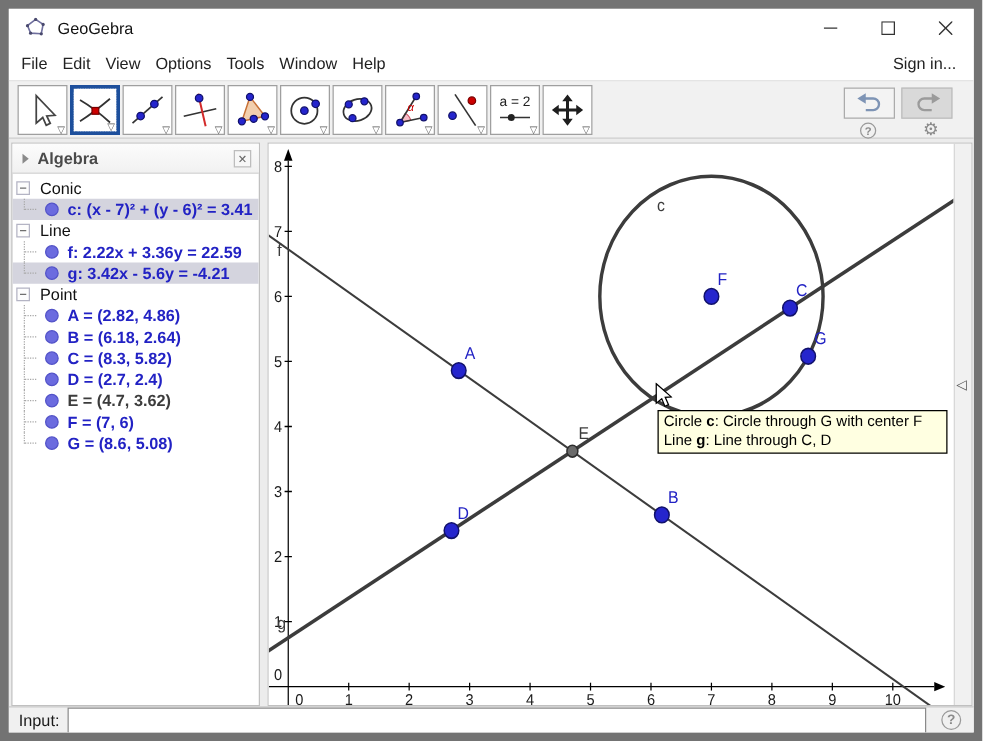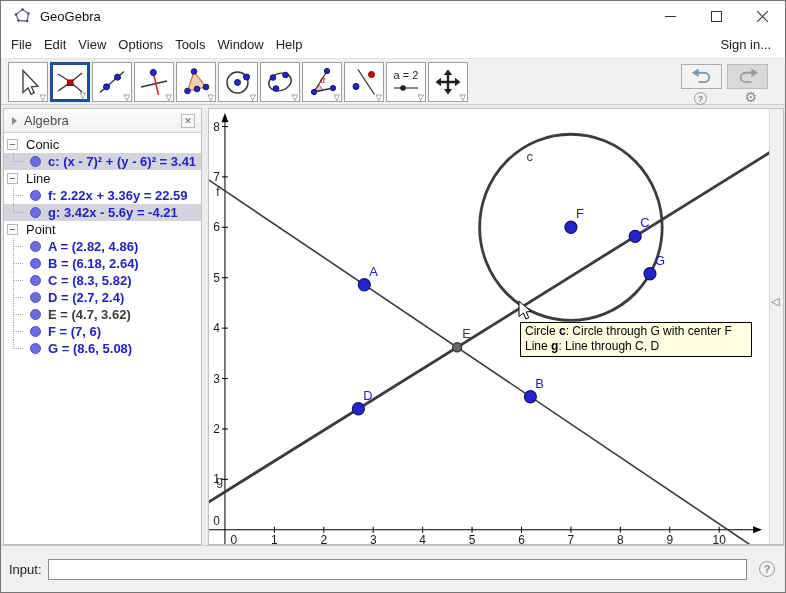--- a/index.html
+++ b/index.html
@@ -1,18 +1,18 @@
 <!DOCTYPE html>
 <html><head>
 <meta charset="utf-8">
 <style>
   * { box-sizing: border-box; margin: 0; padding: 0; }
   html,body { width:786px; height:593px; }
   body { font-family: "Liberation Sans", sans-serif; background:#fff; }
-  .window { width:786px; height:593px; border:1px solid #737373; display:flex; flex-direction:column; background:#fff; overflow:hidden; }
+  .window { width:786px; height:593px; border:7px solid #737373; display:flex; flex-direction:column; background:#fff; overflow:hidden; }
 
   
   .titlebar { height:30px; display:flex; align-items:center; background:#fff; flex:0 0 auto; }
   .titlebar .logo { margin-left:13px; }
   .titlebar .title { margin-left:9px; font-size:13px; color:#111; }
   .titlebar .spacer { flex:1; }
   .win-btn { width:46px; height:29px; display:flex; align-items:center; justify-content:center; }
   .win-btn svg { display:block; }
 
   
@@ -30,21 +30,21 @@
   .tool.selected svg { left:2px; top:2px; }
   .undo-btn { position:absolute; top:5px; right:63px; width:41px; height:25px; background:#f3f3f3; border:1px solid #ababab; display:flex; align-items:center; justify-content:center; }
   .redo-btn { position:absolute; top:5px; right:17px; width:41px; height:25px; background:#d9d9d9; border:1px solid #bcbcbc; display:flex; align-items:center; justify-content:center; }
   .tb-help { position:absolute; top:33px; right:78px; width:13px; height:13px; border:1px solid #9a9a9a; border-radius:50%; color:#8a8a8a; font-size:9px; font-weight:bold; display:flex; align-items:center; justify-content:center; }
   .tb-gear { position:absolute; top:30px; right:28px; font-size:14px; color:#8a8a8a; line-height:16px; }
 
   
   .main { flex:1 1 auto; background:#ececec; display:flex; padding:3px 1px 0 2px; gap:6px; min-height:0; }
   .panel-header { height:24px; background:linear-gradient(#fcfcfc,#f1f1f1); border-bottom:1px solid #cfcfcf; display:flex; align-items:center; padding:0 6px; flex:0 0 auto; }
   .tri { width:0; height:0; border-left:5px solid #8a8a8a; border-top:4px solid transparent; border-bottom:4px solid transparent; margin:0 7px 0 2px; }
-  .panel-title { font-size:13px; font-weight:normal; color:#4a4a4a; }
+  .panel-title { font-size:13px; font-weight:bold; color:#4a4a4a; }
   .panel-x { margin-left:auto; width:14px; height:14px; border:1px solid #bdbdbd; display:flex; align-items:center; justify-content:center; font-size:9px; color:#666; background:#f7f7f7; }
 
   .algebra { width:199px; background:#fff; border:1px solid #c0c0c0; display:flex; flex-direction:column; flex:0 0 auto; }
   .alg-tree { padding-top:3px; overflow:hidden; }
   .alg-group { height:17px; display:flex; align-items:center; padding-left:3px; }
   .minus-box { width:11px; height:11px; border:1px solid #b4b4c4; background:#fdfdfd; position:relative; flex:0 0 auto; }
   .minus-box::after { content:''; position:absolute; left:2px; right:2px; top:4px; border-top:1px solid #707070; }
   .alg-group .g-label { margin-left:8px; font-size:13px; color:#111; }
   .alg-item { height:17px; display:flex; align-items:center; padding-left:26px; position:relative; }
   .alg-item::before { content:''; position:absolute; left:9px; top:0; bottom:0; border-left:1px dotted #a8a8a8; }
@@ -59,21 +59,21 @@
   .g-body { flex:1; display:flex; min-height:0; }
   .canvas { flex:1; position:relative; overflow:hidden; background:#fff; }
   .canvas svg.plot { position:absolute; left:0; top:0; width:100%; height:100%; }
   .right-strip { width:14px; background:#f1f1f1; border-left:1px solid #d8d8d8; position:relative; flex:0 0 auto; }
   .collapse-arrow { position:absolute; top:186px; left:1px; font-size:11px; color:#555; }
 
   .tooltip { position:absolute; left:311px; top:213px; background:#ffffe1; border:1px solid #000; padding:1px 19px 2px 4px; font-size:12px; color:#000; white-space:nowrap; line-height:15px; z-index:5; }
   .cursor { position:absolute; left:309px; top:191px; z-index:6; }
 
   
-  .inputbar { height:47px; background:#f0f0f0; border-top:1px solid #c9c9c9; display:flex; align-items:center; padding:0 10px 0 8px; gap:6px; flex:0 0 auto; }
+  .inputbar { height:21px; background:#f0f0f0; border-top:1px solid #c9c9c9; display:flex; align-items:center; padding:0 10px 0 8px; gap:6px; flex:0 0 auto; }
   .inputbar label { font-size:13px; color:#1a1a1a; }
   .inputbar input { flex:1; height:21px; border:1px solid #8a8a8a; background:#fff; font-size:13px; padding:0 4px; font-family:"Liberation Sans",sans-serif; }
   .input-help { width:16px; height:16px; border:1px solid #9a9a9a; border-radius:50%; color:#8a8a8a; font-size:11px; font-weight:bold; display:flex; align-items:center; justify-content:center; margin-left:6px; }
 </style>
 </head>
 <body>
 
 <div class="window">
 
   <div class="titlebar">

